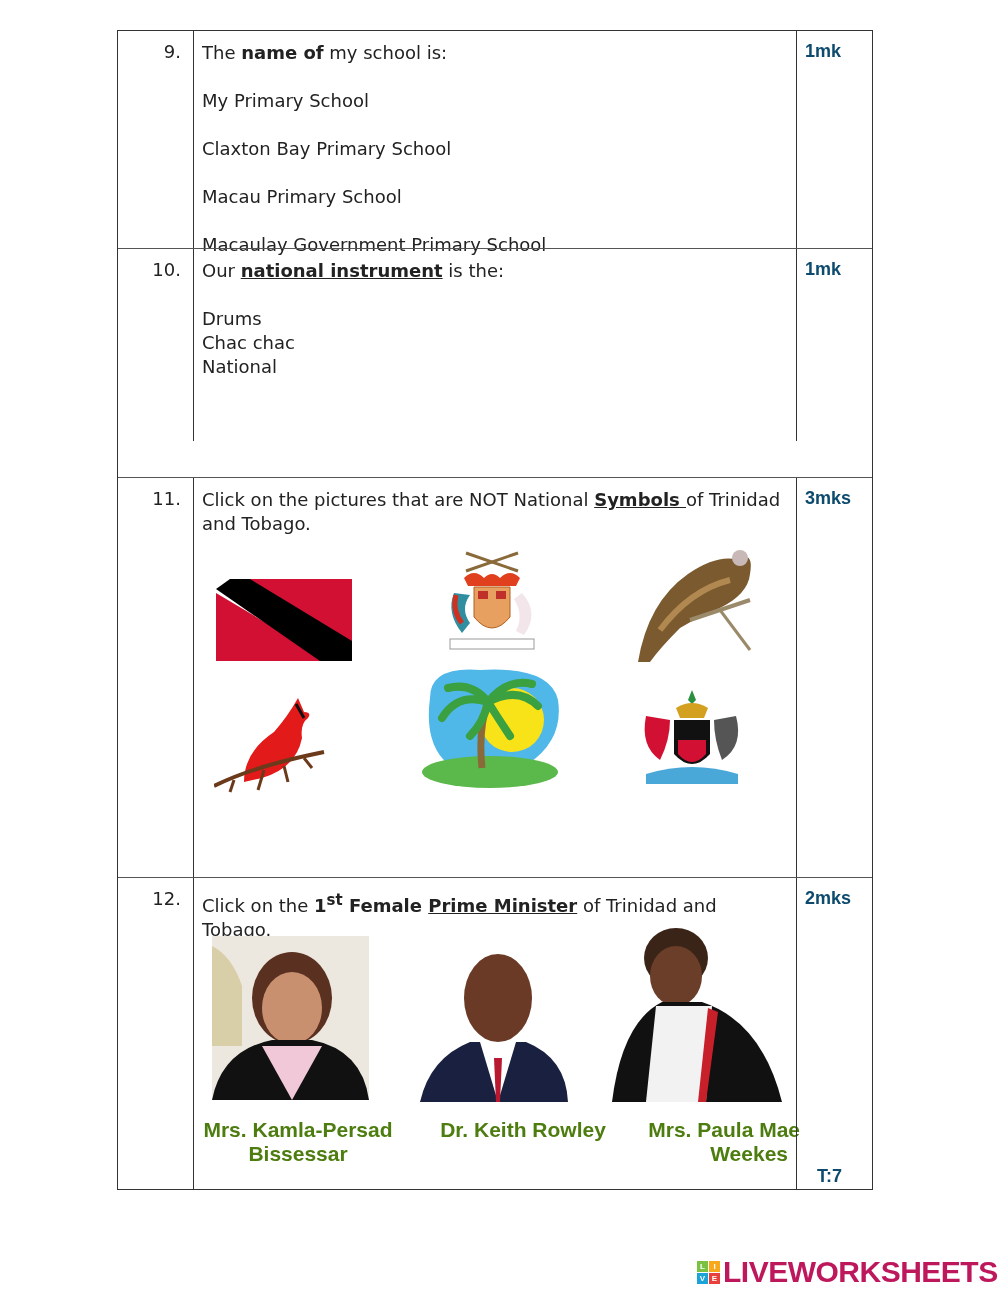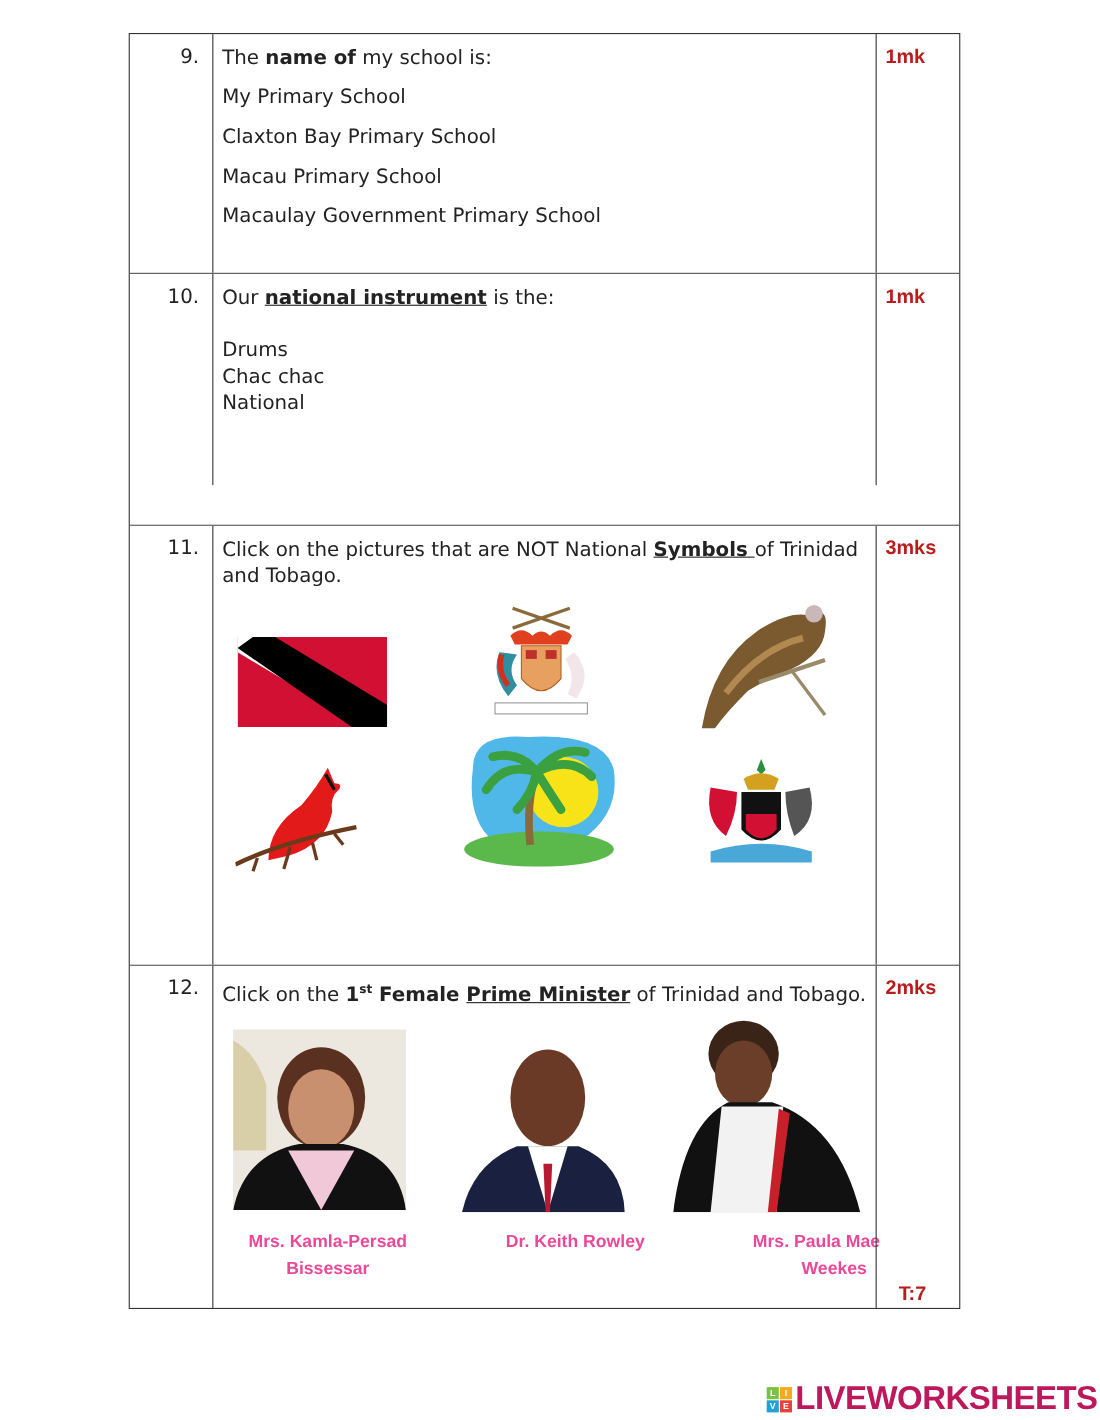--- a/index.html
+++ b/index.html
@@ -4,29 +4,29 @@
 <style>
   html, body { margin:0; padding:0; background:#ffffff; }
   body { width:1000px; height:1291px; position:relative; overflow:hidden;
          font-family:"DejaVu Sans", sans-serif; color:#222; }
   .table { position:absolute; left:117px; top:30px; width:756px; border:1.5px solid #333; box-sizing:border-box; }
   .row { position:relative; border-top:1.5px solid #555; box-sizing:border-box; }
   .row:first-child { border-top:none; }
   .num { position:absolute; left:0; top:0; width:76px; height:100%; border-right:1.5px solid #333; box-sizing:border-box;
          text-align:right; padding-right:12px; padding-top:10px; font-size:18px; color:#222; }
   .marks { position:absolute; right:0; top:0; width:76px; height:100%; border-left:1.5px solid #333; box-sizing:border-box;
-           padding-left:8px; padding-top:10px; font-size:18px; font-weight:bold; font-family:"Liberation Sans", sans-serif; color:#b91c1c; }
+           padding-left:8px; padding-top:10px; font-size:18px; font-weight:bold; font-family:"Liberation Sans", sans-serif; color:#0c4a6e; }
   .content { position:absolute; left:84px; top:10px; right:84px; font-size:18px; line-height:24px; }
   .content b { font-weight:bold; }
   .u { text-decoration:underline; font-weight:bold; }
-  .opt9 { margin-top:12px; height:24px; }
+  .opt9 { margin-top:24px; height:24px; }
   .optlist { margin-top:24px; }
   .optlist div { height:24px; }
   .img { position:absolute; }
-  .caption { position:absolute; font-family:"Liberation Sans", sans-serif; font-weight:bold; font-size:16px; color:#ec4899; text-align:center; line-height:24px; }
+  .caption { position:absolute; font-family:"Liberation Sans", sans-serif; font-weight:bold; font-size:21px; color:#4d7c0f; text-align:center; line-height:24px; }
   .total { position:absolute; left:20px; bottom:2px; font-size:18px; font-weight:bold; font-family:"Liberation Sans", sans-serif; }
   .logo { position:absolute; left:697px; top:1255px; display:flex; align-items:center; }
   .logo-blocks { display:grid; grid-template-columns:11px 11px; grid-template-rows:11px 11px; gap:1px; margin-right:3px; }
   .logo-blocks span { font-size:8px; color:#fff; font-weight:bold; text-align:center; line-height:11px; font-family:"Liberation Sans", sans-serif; }
   .logo-text { font-family:"Liberation Sans", sans-serif; font-weight:bold; font-size:30px; color:#be185d; letter-spacing:-0.5px; }
 </style>
 </head>
 <body>
 
 <div class="table">
@@ -121,21 +121,21 @@
         <path d="M100 30 q8 30-14 44 q-8-20-8-40z" fill="#555"></path>
         <path d="M10 88 q46-14 92 0 v10 h-92z" fill="#4aa8d8"></path>
       </svg>
     </div>
     <div class="marks">3mks</div>
   </div>
 
   <div class="row" style="height:312px;">
     <div class="num">12.</div>
     <div class="content">
-      <div><span>Click on the </span><b>1</b><sup style="font-size:11px;font-weight:bold;">st</sup><b> Female </b><span class="u">Prime Minister</span><span> of Trinidad and Tobago.</span></div>
+      <div><span>Click on the </span><b>1</b><sup style="font-size:15px;font-weight:bold;">st</sup><b> Female </b><span class="u">Prime Minister</span><span> of Trinidad and Tobago.</span></div>
     </div>
 
     <div class="img" style="left:94px; top:58px; width:157px; height:164px; background:#ece6dc;">
       <svg width="157" height="164" viewBox="0 0 157 164">
         <rect width="157" height="164" fill="#ede8df"></rect>
         <path d="M0 10 q20 10 30 40 v60 h-30z" fill="#d8cfa8"></path>
         <ellipse cx="80" cy="62" rx="40" ry="46" fill="#5a3020"></ellipse>
         <ellipse cx="80" cy="72" rx="30" ry="36" fill="#c99070"></ellipse>
         <path d="M0 164 q10-50 60-60 h40 q50 10 57 60z" fill="#111"></path>
         <path d="M50 110 l30 54 l30-54" fill="#f0c8d8"></path>

